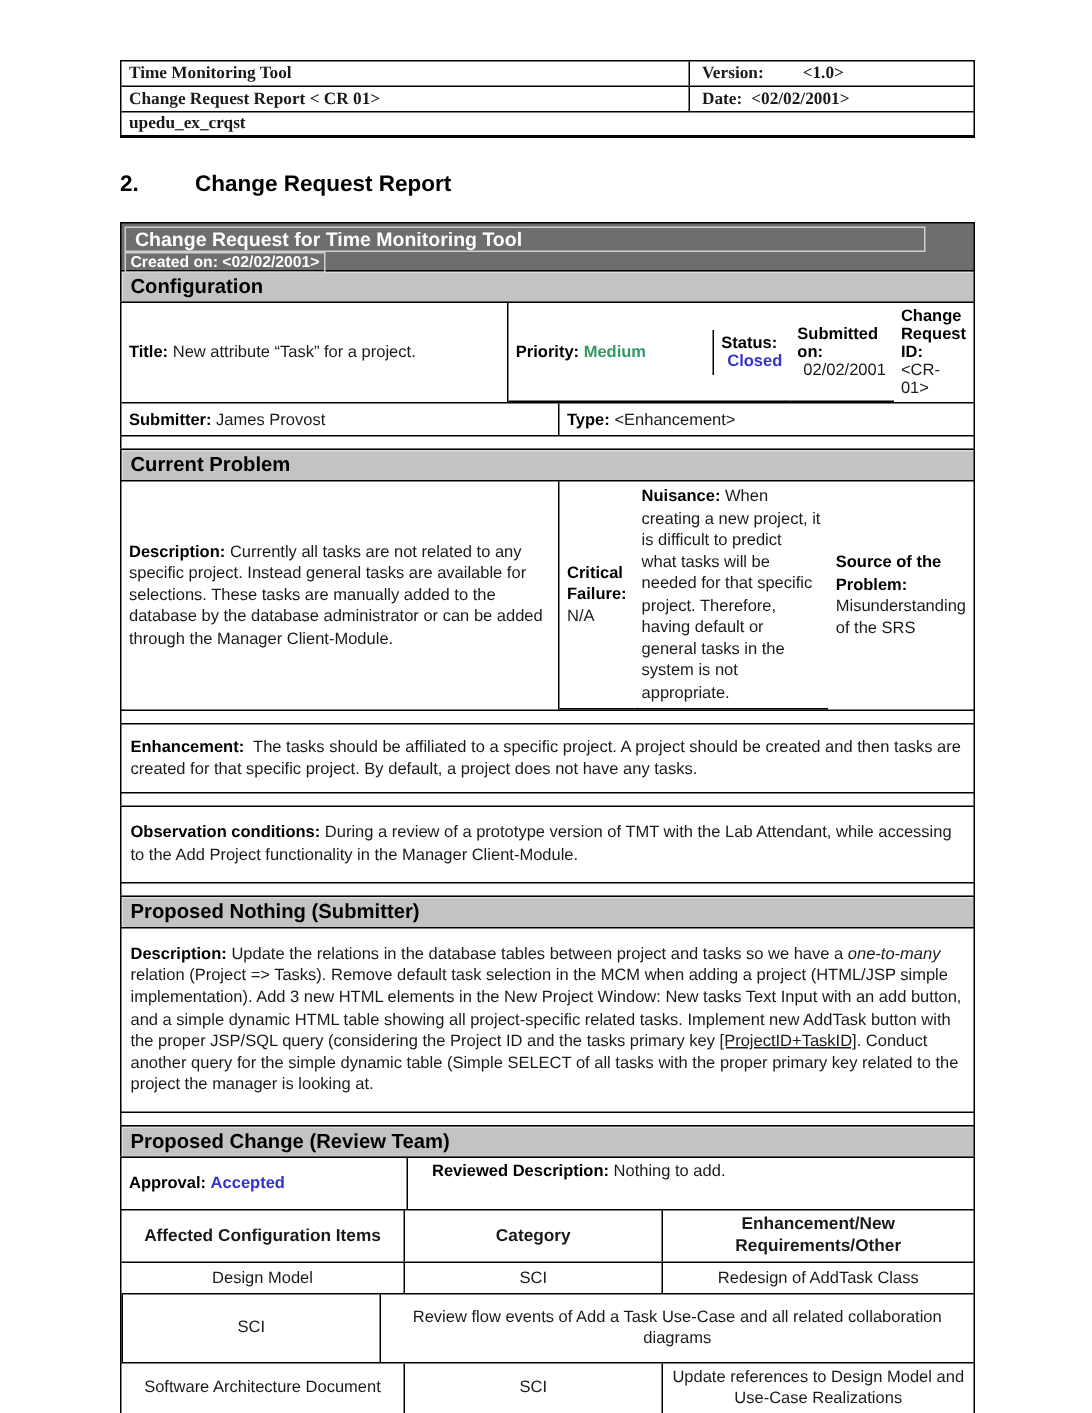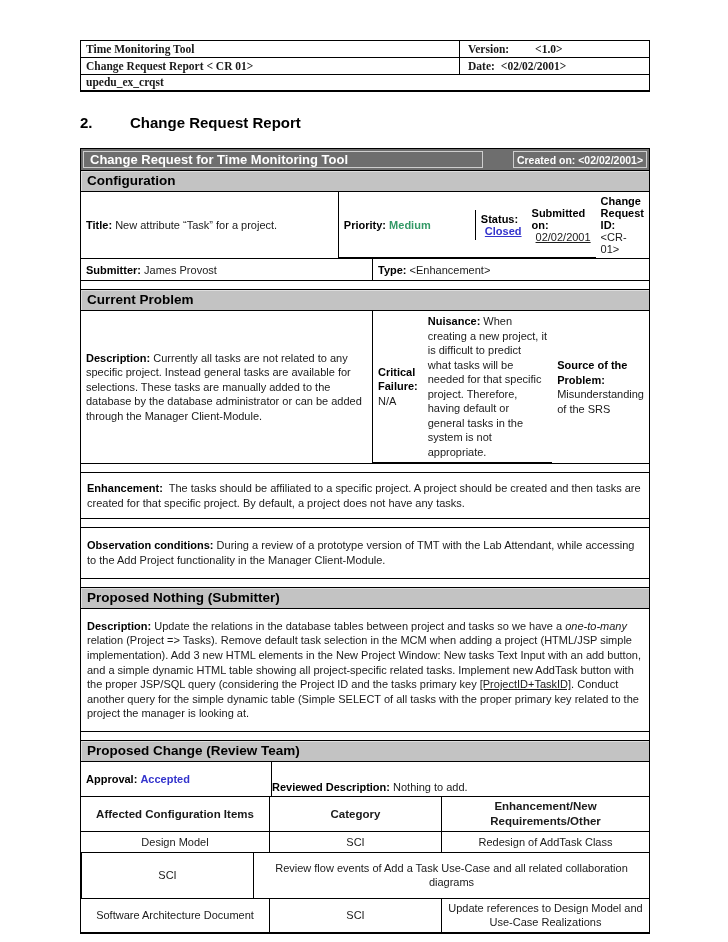--- a/index.html
+++ b/index.html
@@ -33,21 +33,21 @@
 
   
   .form { margin-top: 17px; font-size: 11px; }
   .form > *:not(:first-child) { margin-top: -1px; }
   .spacer { height: 10px; border-left: 1px solid #000; border-right: 1px solid #000; }
 
   .title-bar {
     border: 1px solid #000;
     background: #6e6e6e;
     display: flex; align-items: stretch;
-    padding: 2px; height: 23px;
+    padding: 2px; height: 33px; flex-direction: column;
   }
   .tb-main {
     flex: 1; border: 1px solid #cfcfcf;
     color: #ffffff; font-weight: bold; font-size: 13px;
     display: flex; align-items: center; padding: 0 6px;
     margin-right: 30px;
   }
   .tb-created {
     width: 134px; border: 1px solid #cfcfcf;
     color: #ffffff; font-weight: bold; font-size: 10.5px;
@@ -61,21 +61,21 @@
     font-weight: bold; font-size: 13.5px; color: #000;
     padding: 2px 6px 3px 6px;
     box-shadow: inset 1px 1px 0 #dedede;
   }
 
   .block { border: 1px solid #000; background: #fff; }
   .cell { padding: 3px 5px; }
   .lbl { font-weight: bold; color: #000; }
   .v-green { color: #339966; font-weight: bold; }
   .v-blue { color: #3333cc; font-weight: bold; }
-  .gap-s { margin-left: 4px; text-decoration: underline; }
+  .gap-s { margin-left: 4px; }
 
   
   .split { display: flex; align-items: stretch; }
   .col-l { width: 291px; display: flex; align-items: center; }
   .col-r { flex: 1; border-left: 1px solid #000; display: flex; flex-direction: row; }
   .row-b { border-bottom: 1px solid #000; }
   .ident-top { border-bottom: 1px solid #000; }
   .ident-top .col-r > div { flex: 1; display: flex; align-items: center; }
   .pr-row { display: flex; align-items: stretch; }
   .pr-row .pr { width: 136px; display: flex; align-items: center; }
@@ -93,21 +93,21 @@
 
   .textbox { padding: 8px 6px; line-height: 1.33; }
   .tall { padding: 10px 6px; }
 
   .italic { font-style: italic; }
   .underline { text-decoration: underline; }
 
   
   .approval { display: flex; min-height: 36px; }
   .approval .a-l { width: 190px; display: flex; align-items: center; padding: 3px 5px; }
-  .approval .a-r { flex: 1; border-left: 1px solid #000; display: flex; align-items: flex-end; padding: 3px 0; }
+  .approval .a-r { flex: 1; border-left: 1px solid #000; display: flex; align-items: flex-start; padding: 3px 16px; }
 
   
   .rt { border-bottom: 2px solid #000; }
   .rt-row { display: flex; align-items: stretch; border-bottom: 1px solid #000; }
   .rt-row:last-child { border-bottom: none; }
   .rt-c { display: flex; align-items: center; justify-content: center; text-align: center; padding: 2px 6px; line-height: 1.3; }
   .rt-c1 { width: 188px; }
   .rt-c2 { width: 172px; border-left: 1px solid #000; }
   .rt-c3 { flex: 1; border-left: 1px solid #000; }
   .rt-head { font-weight: bold; min-height: 34px; }

